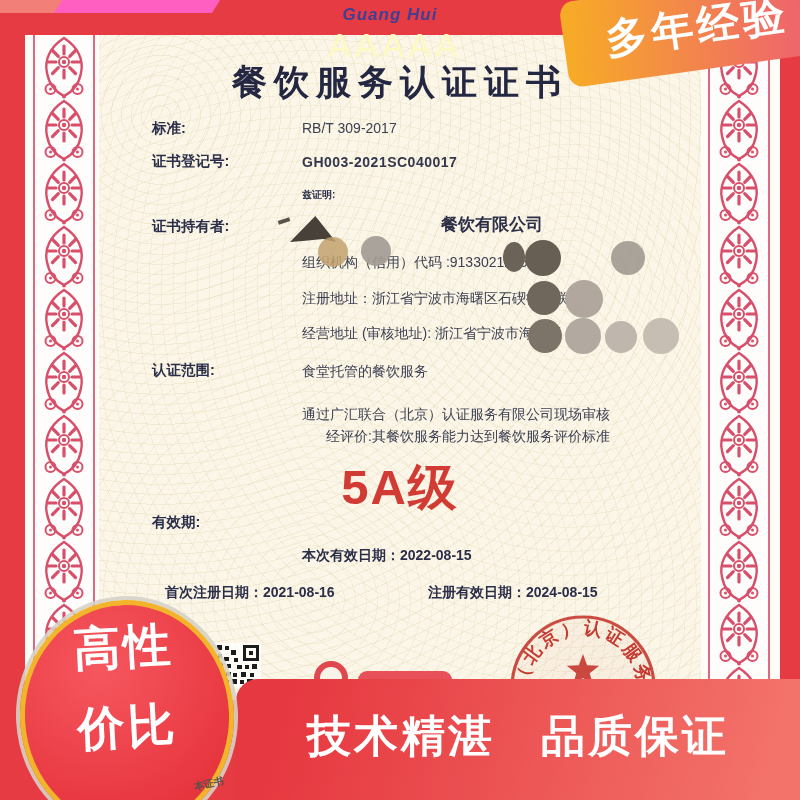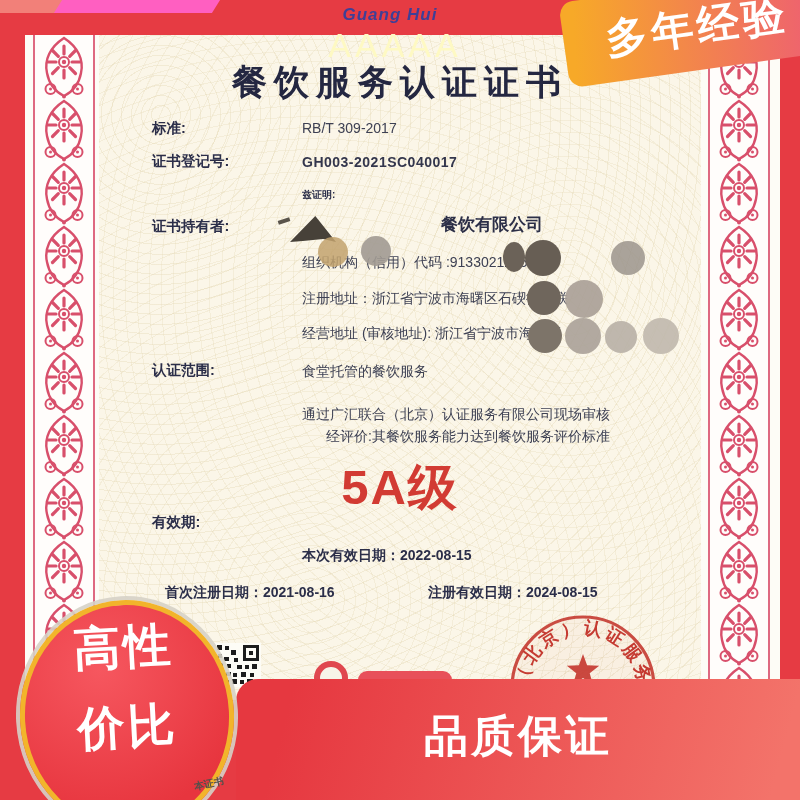--- a/index.html
+++ b/index.html
@@ -241,20 +241,21 @@
   </div>
 
   <div class="abs emblem-ring"></div>
   <div class="abs emblem-bar"></div>
 
   <div class="abs banner-tr">
     <span>多年经验</span>
   </div>
 
   <div class="abs banner-bottom">
+    <span>技术精湛</span>
     <span>品质保证</span>
   </div>
 
   <div class="abs badge">
     <div>高性</div>
     <div>价比</div>
   </div>
 
   <div class="abs tiny-corner">本证书</div>
 

